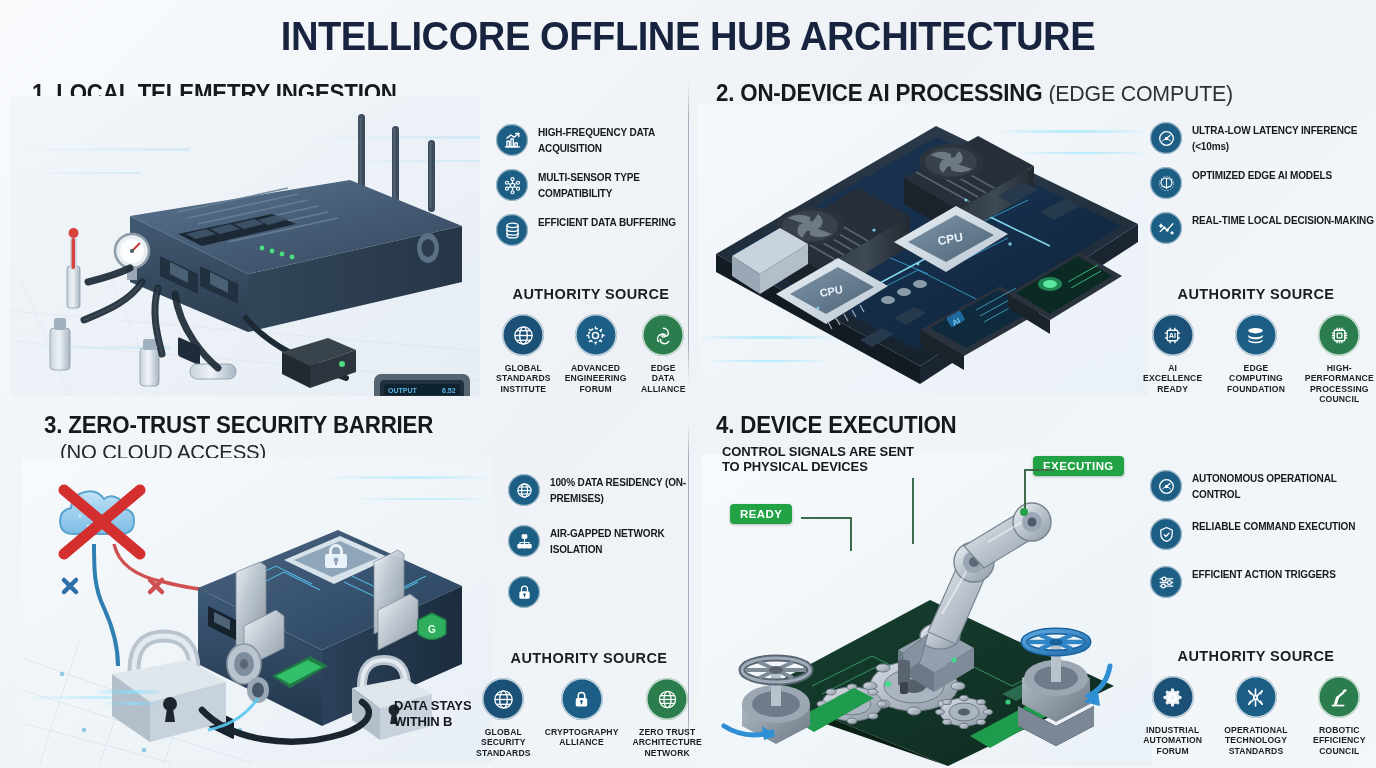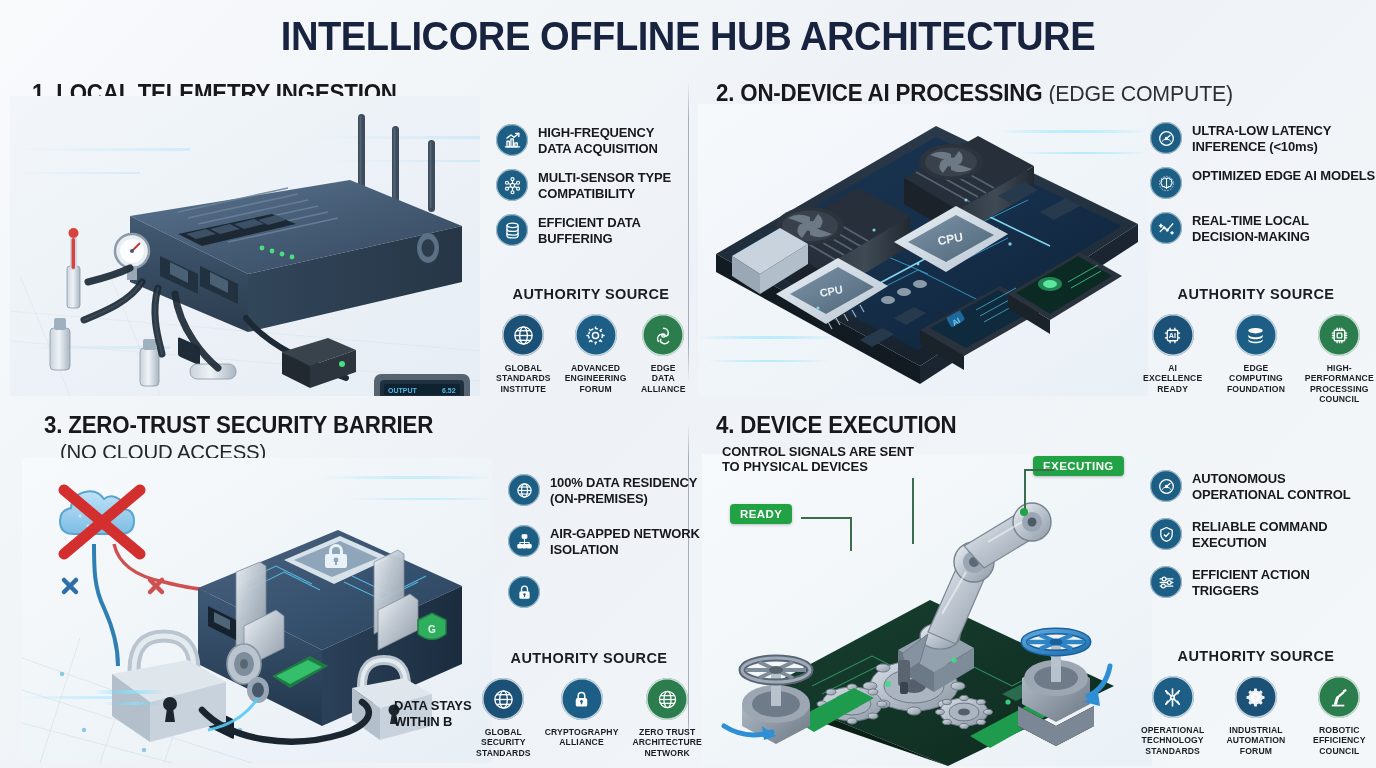--- a/index.html
+++ b/index.html
@@ -70,21 +70,21 @@
   .fic {
     flex: 0 0 auto;
     width: 32px; height: 32px; border-radius: 50%;
     background: #1d5f84;
     display: flex; align-items: center; justify-content: center;
     box-shadow: inset 0 0 0 1.2px rgba(255,255,255,.55);
     margin-right: 10px;
   }
   .fic svg { width: 19px; height: 19px; display: block; }
   .ftext {
-    font-size: 13px; font-weight: 800; color: #16181d;
+    font-size: 10px; font-weight: 800; color: #16181d;
     line-height: 15.5px; letter-spacing: -0.15px; padding-top: 1px;
     max-width: 185px;
   }
 
   
   .authority { position: absolute; text-align: center; }
   .auth-title {
     font-size: 14.5px; font-weight: 700; color: #1a1d22;
     letter-spacing: 0.4px; margin-bottom: 12px;
   }
@@ -1170,39 +1170,39 @@
           </svg>
         </span>
         <span class="ftext">EFFICIENT ACTION TRIGGERS</span>
       </div>
     </div>
 
     <div class="authority" style="left:450px; top:248px; width:236px;">
       <div class="auth-title">AUTHORITY SOURCE</div>
       <div class="auth-row">
         <div class="auth-item">
+          <div class="auth-badge blue">
+            <svg viewBox="0 0 24 24" fill="#fff" stroke="none">
+              <path d="M12 7.2a4.8 4.8 0 1 0 0 9.6 4.8 4.8 0 0 0 0-9.6zm0 7.1a2.3 2.3 0 1 1 0-4.6 2.3 2.3 0 0 1 0 4.6z"></path>
+              <path d="M10.7 2.6h2.6l.4 2.3 2 .9 1.9-1.3 1.9 1.9-1.3 1.9.9 2 2.3.4v2.6l-2.3.4-.9 2 1.3 1.9-1.9 1.9-1.9-1.3-2 .9-.4 2.3h-2.6l-.4-2.3-2-.9-1.9 1.3-1.9-1.9 1.3-1.9-.9-2-2.3-.4v-2.6l2.3-.4.9-2-1.3-1.9 1.9-1.9 1.9 1.3 2-.9z" opacity=".92"></path>
+            </svg>
+          </div>
+          <div class="auth-name">INDUSTRIAL AUTOMATION FORUM</div>
+        </div>
+        <div class="auth-item">
           <div class="auth-badge blue2">
             <svg viewBox="0 0 24 24" fill="none" stroke="#fff" stroke-width="1.7" stroke-linecap="round">
               <line x1="5" y1="5" x2="19" y2="19"></line>
                 <line x1="19" y1="5" x2="5" y2="19"></line>
               <line x1="12" y1="3.2" x2="12" y2="20.8"></line>
               <circle cx="12" cy="12" r="1.8" fill="#1c5e86"></circle>
               <path d="M5 5l1.6 3.4M19 5l-1.6 3.4M5 19l1.6-3.4M19 19l-1.6-3.4" stroke-width="1.2"></path>
             </svg>
           </div>
           <div class="auth-name">OPERATIONAL TECHNOLOGY STANDARDS</div>
-        </div>
-        <div class="auth-item">
-          <div class="auth-badge blue">
-            <svg viewBox="0 0 24 24" fill="#fff" stroke="none">
-              <path d="M12 7.2a4.8 4.8 0 1 0 0 9.6 4.8 4.8 0 0 0 0-9.6zm0 7.1a2.3 2.3 0 1 1 0-4.6 2.3 2.3 0 0 1 0 4.6z"></path>
-              <path d="M10.7 2.6h2.6l.4 2.3 2 .9 1.9-1.3 1.9 1.9-1.3 1.9.9 2 2.3.4v2.6l-2.3.4-.9 2 1.3 1.9-1.9 1.9-1.9-1.3-2 .9-.4 2.3h-2.6l-.4-2.3-2-.9-1.9 1.3-1.9-1.9 1.3-1.9-.9-2-2.3-.4v-2.6l2.3-.4.9-2-1.3-1.9 1.9-1.9 1.9 1.3 2-.9z" opacity=".92"></path>
-            </svg>
-          </div>
-          <div class="auth-name">INDUSTRIAL AUTOMATION FORUM</div>
         </div>
         <div class="auth-item">
           <div class="auth-badge green">
             <svg viewBox="0 0 24 24" fill="#fff" stroke="none">
               <path d="M4 19.5h13v1.8H4z"></path>
               <path d="M6 19.5l2-7h3l-1.6 7z"></path>
               <path d="M8.8 11.5L16 5.3l1.4 1.8-6.6 5.8z"></path>
               <path d="M15.4 4.4l3.2-1.4 1 2.3-3.2 1.4z"></path>
               <circle cx="9.8" cy="12.4" r="1.6"></circle>
             </svg>

